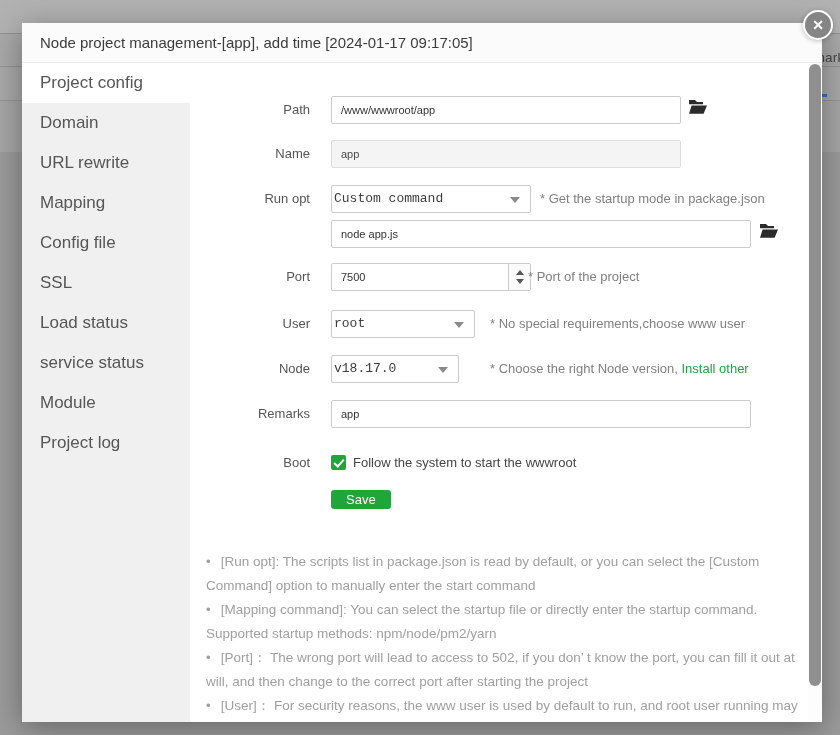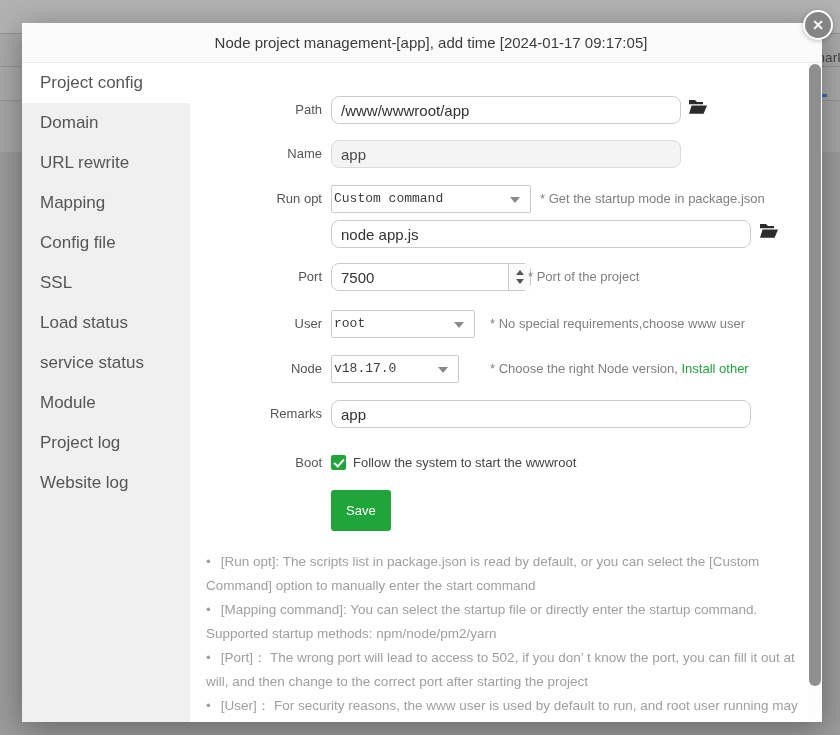--- a/index.html
+++ b/index.html
@@ -16,21 +16,21 @@
     color:#464646; letter-spacing:.2px; }
   .backdrop-link-dash { position:absolute; left:819px; top:94px; width:8px;
     height:3px; background:#3a6db8; }
 
   
   .dialog { position:absolute; left:22px; top:23px; width:800px; height:699px;
     background:#fff; box-shadow:0 6px 30px rgba(0,0,0,.35); }
   .dialog-header { position:absolute; left:0; top:0; right:0; height:40px;
     background:#fbfbfb; border-bottom:1px solid #ebebeb; }
   .dialog-title { line-height:40px; padding-left:18px; font-size:15px;
-    color:#3c3c3c; white-space:nowrap;text-align:center; }
+    color:#3c3c3c; white-space:nowrap; }
   .close-btn { position:absolute; left:803px; top:10px; width:30px; height:30px;
     border-radius:50%; background:#858585; border:2px solid #fff; z-index:30;
     color:#fff; text-align:center; line-height:26px; font-size:14px;
     font-weight:bold; cursor:pointer; box-shadow:0 1px 5px rgba(0,0,0,.25); }
 
   
   .sidebar { position:absolute; left:0; top:40px; bottom:0; width:168px;
     background:#f0f0f0; }
   .side-item { height:40px; line-height:40px; padding-left:18px; font-size:17px;
     color:#565656; cursor:pointer; white-space:nowrap; }
@@ -40,24 +40,24 @@
   .scrollbar { position:absolute; right:0; top:40px; bottom:0; width:14px;
     background:#fdfdfd; }
   .scroll-thumb { position:absolute; left:1px; top:1px; width:12px; height:622px;
     background:#8f8f8f; border-radius:6px; }
 
   
   .content { position:absolute; left:168px; top:40px; width:618px; bottom:0;
     background:#fff; overflow:hidden; font-size:13px; color:#444; }
   .row { position:absolute; left:0; right:0; height:28px; }
   .row .lbl { position:absolute; left:0; top:0; width:120px; text-align:right;
-    line-height:28px; color:#555;margin-left:12px; }
+    line-height:28px; color:#555; }
   .fld { position:absolute; top:0; height:28px; }
-  input.txt { height:28px; border:1px solid #ccc; border-radius:8px;
-    padding:0 9px; font-size:15px; color:#333;
+  input.txt { height:28px; border:1px solid #ccc; border-radius:2px;
+    padding:0 9px; font-size:11px; color:#333;
     font-family:"Liberation Sans", sans-serif; outline:none; width:100%; }
   input.txt:disabled { background:#f4f4f4; border-color:#dcdcdc; color:#4a4a4a; }
   .selectbox { height:28px; border:1px solid #ccc; border-radius:2px;
     background:#fff; position:relative; cursor:pointer; line-height:26px;
     padding-left:2px; color:#3d3d3d;font-family:Liberation Mono, monospace; }
   .caret { position:absolute; right:10px; top:11px; width:0; height:0;
     border-left:5px solid transparent; border-right:5px solid transparent;
     border-top:6px solid #8a8a8a; }
   .hint { position:absolute; top:0; line-height:28px; color:#808080;
     white-space:nowrap; }
@@ -73,21 +73,21 @@
   .spin-dn { bottom:6px; border-top:5px solid #555; }
 
   .checkbox { position:absolute; left:141px; top:0; width:15px; height:15px;
     background:#20a53a; border-radius:2px; cursor:pointer; }
   .checkbox::after { content:""; position:absolute; left:5px; top:2px;
     width:4px; height:8px; border-right:2px solid #fff;
     border-bottom:2px solid #fff; transform:rotate(42deg); }
   .boot-text { position:absolute; left:163px; top:0; line-height:15px;
     color:#454545; }
 
-  .save-btn { position:absolute; left:141px; top:427px; height:41px;
+  .save-btn { position:absolute; left:141px; top:427px; height:19px;
     padding:0 15px; background:#20a53a; color:#fff; border:none;
     border-radius:3px; font-size:13px; cursor:pointer;
     font-family:"Liberation Sans", sans-serif; }
 
   
   .help { position:absolute; left:16px; top:487px; width:606px;
     font-size:13.5px; line-height:24px; color:#9f9f9f; list-style:none; }
   .help li::before { content:"•"; margin-right:10px; color:#9f9f9f; }
 </style>
 </head>
@@ -108,21 +108,20 @@
     <div class="side-item active">Project config</div>
     <div class="side-item">Domain</div>
     <div class="side-item">URL rewrite</div>
     <div class="side-item">Mapping</div>
     <div class="side-item">Config file</div>
     <div class="side-item">SSL</div>
     <div class="side-item">Load status</div>
     <div class="side-item">service status</div>
     <div class="side-item">Module</div>
     <div class="side-item">Project log</div>
-    <div class="side-item">Website log</div>
   </div>
 
   <div class="content">
 
     <div class="row" style="top:33px">
       <span class="lbl">Path</span>
       <span class="fld" style="left:141px;width:350px">
         <input class="txt" value="/www/wwwroot/app" style="">
       </span>
       <span class="folder-btn" style="left:499px">

